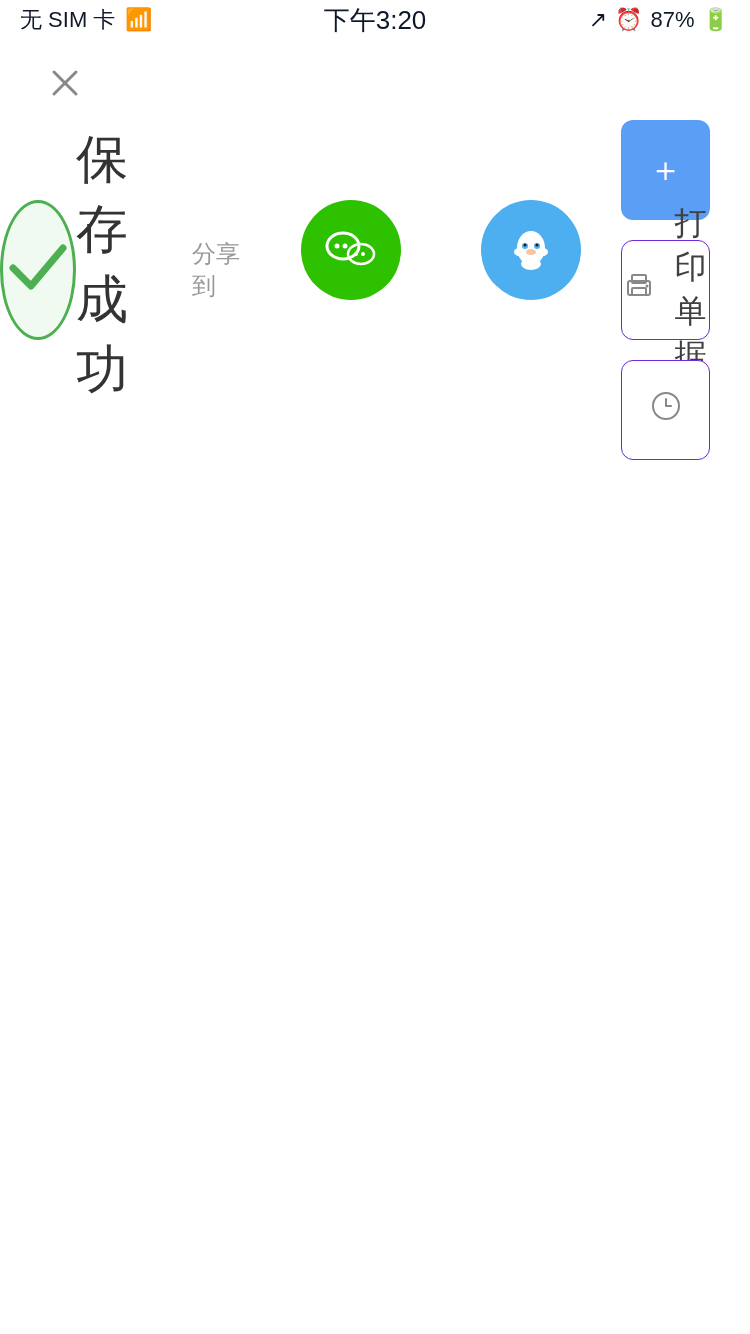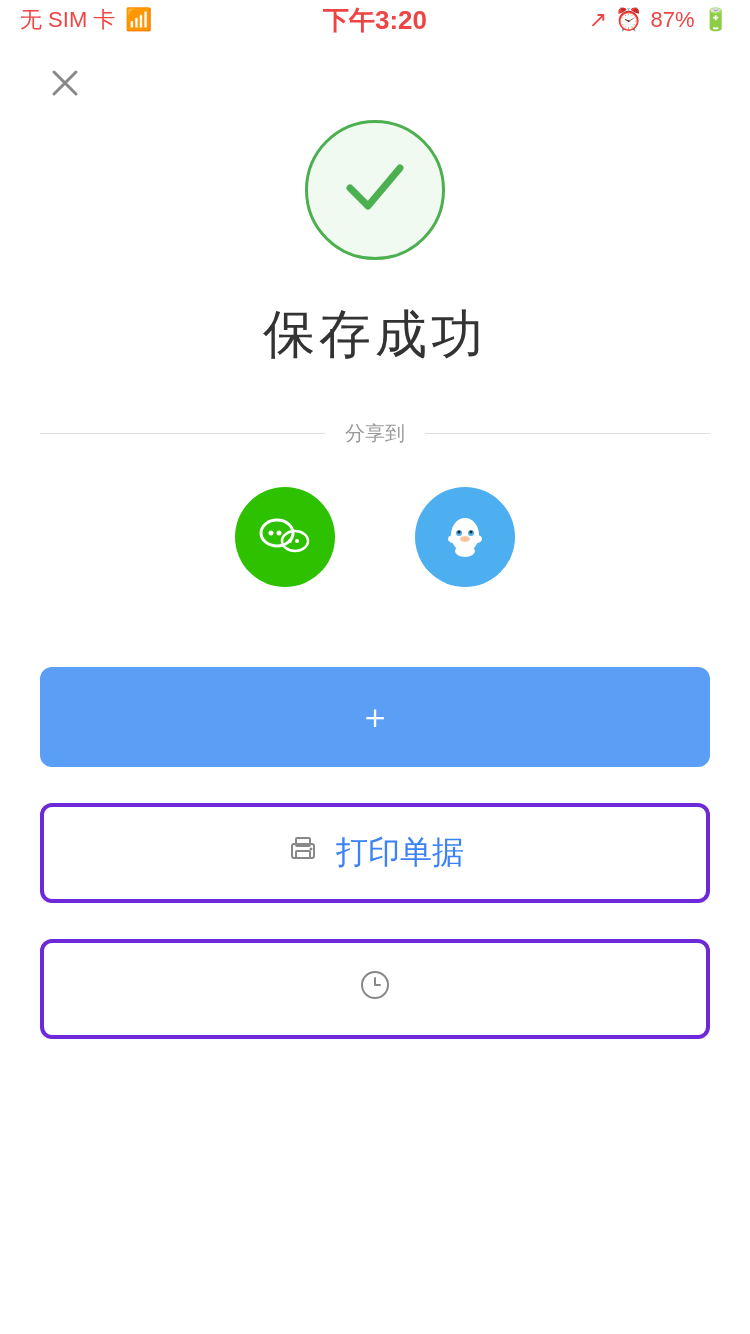--- a/index.html
+++ b/index.html
@@ -21,33 +21,33 @@
     
     .status-bar {
       width: 100%;
       height: 40px;
       background: #ffffff;
       display: flex;
       align-items: center;
       justify-content: space-between;
       padding: 0 20px;
       font-size: 24px;
-      color: #ef4444;
+      color: #0f172a;
     }
 
     .status-left {
       display: flex;
       align-items: center;
       gap: 10px;
       font-size: 22px;
     }
 
     .status-center {
       font-size: 26px;
-      font-weight: 700;
+      font-weight: 400;
       position: absolute;
       left: 50%;
       transform: translateX(-50%);
     }
 
     .status-right {
       display: flex;
       align-items: center;
       gap: 8px;
       font-size: 22px;
@@ -71,21 +71,21 @@
     }
 
     .close-btn svg {
       width: 30px;
       height: 30px;
     }
 
     
     .main-content {
       display: flex;
-      flex-direction: column;
+      flex-direction: row;
       align-items: center;
       padding-top: 80px;
     }
 
     
     .success-circle {
       width: 140px;
       height: 140px;
       border-radius: 50%;
       border: 3px solid #4CAF50;
@@ -121,21 +121,21 @@
     }
 
     .divider-line {
       flex: 1;
       height: 1px;
       background: #e0e0e0;
     }
 
     .divider-text {
       color: #999999;
-      font-size: 20px;
+      font-size: 24px;
       padding: 0 20px;
     }
 
     
     .share-row {
       display: flex;
       flex-direction: row;
       align-items: center;
       justify-content: center;
       gap: 80px;
@@ -191,23 +191,22 @@
       outline: none;
     }
 
     .action-btn-primary {
       background: #5B9EF5;
       color: #ffffff;
     }
 
     .action-btn-secondary {
       background: #ffffff;
-      color: #3b82f6;
-      border: 4px solid #6d28d9;
-      margin-top: 16px;
+      color: #404040;
+      border: 1px solid #6d28d9;
     }
 
     .action-btn-icon {
       font-size: 34px;
     }
   </style>
 </head>
 <body>
 
 <div class="status-bar">

